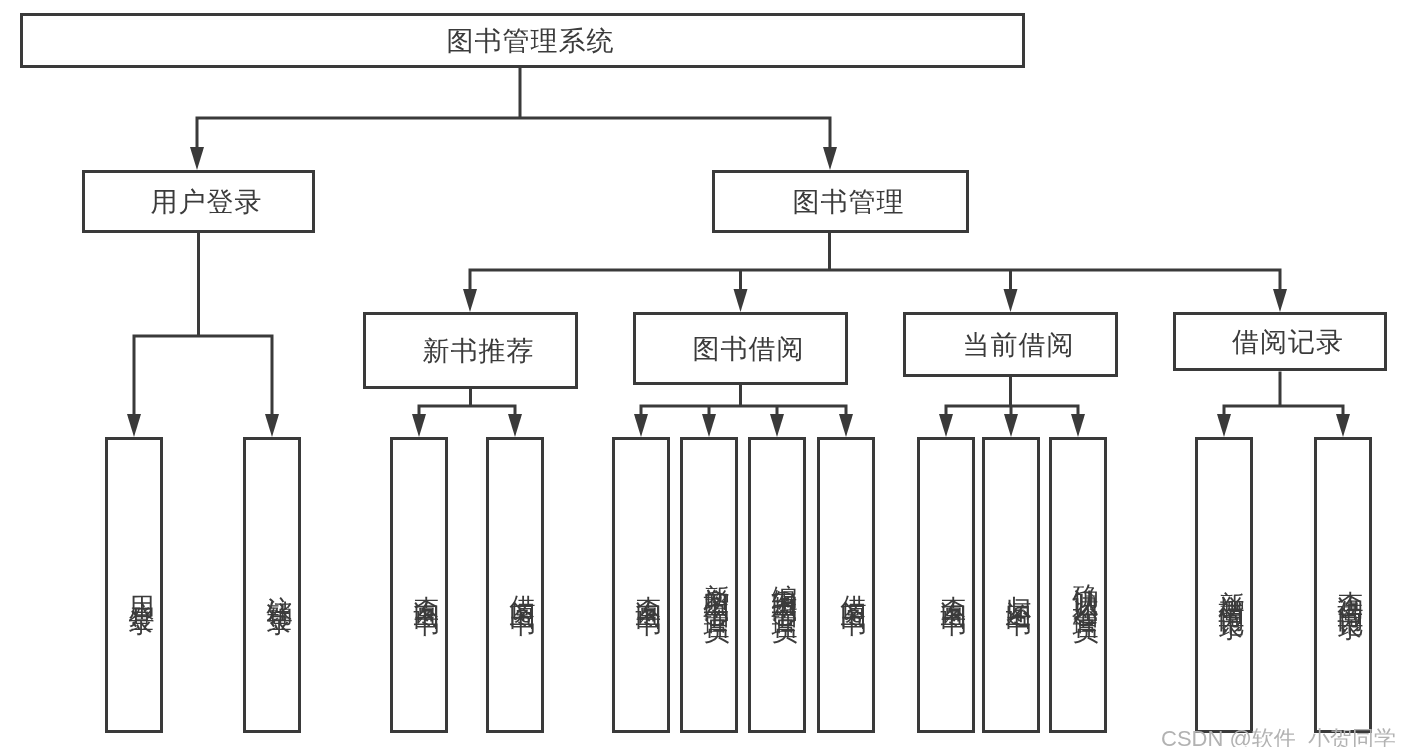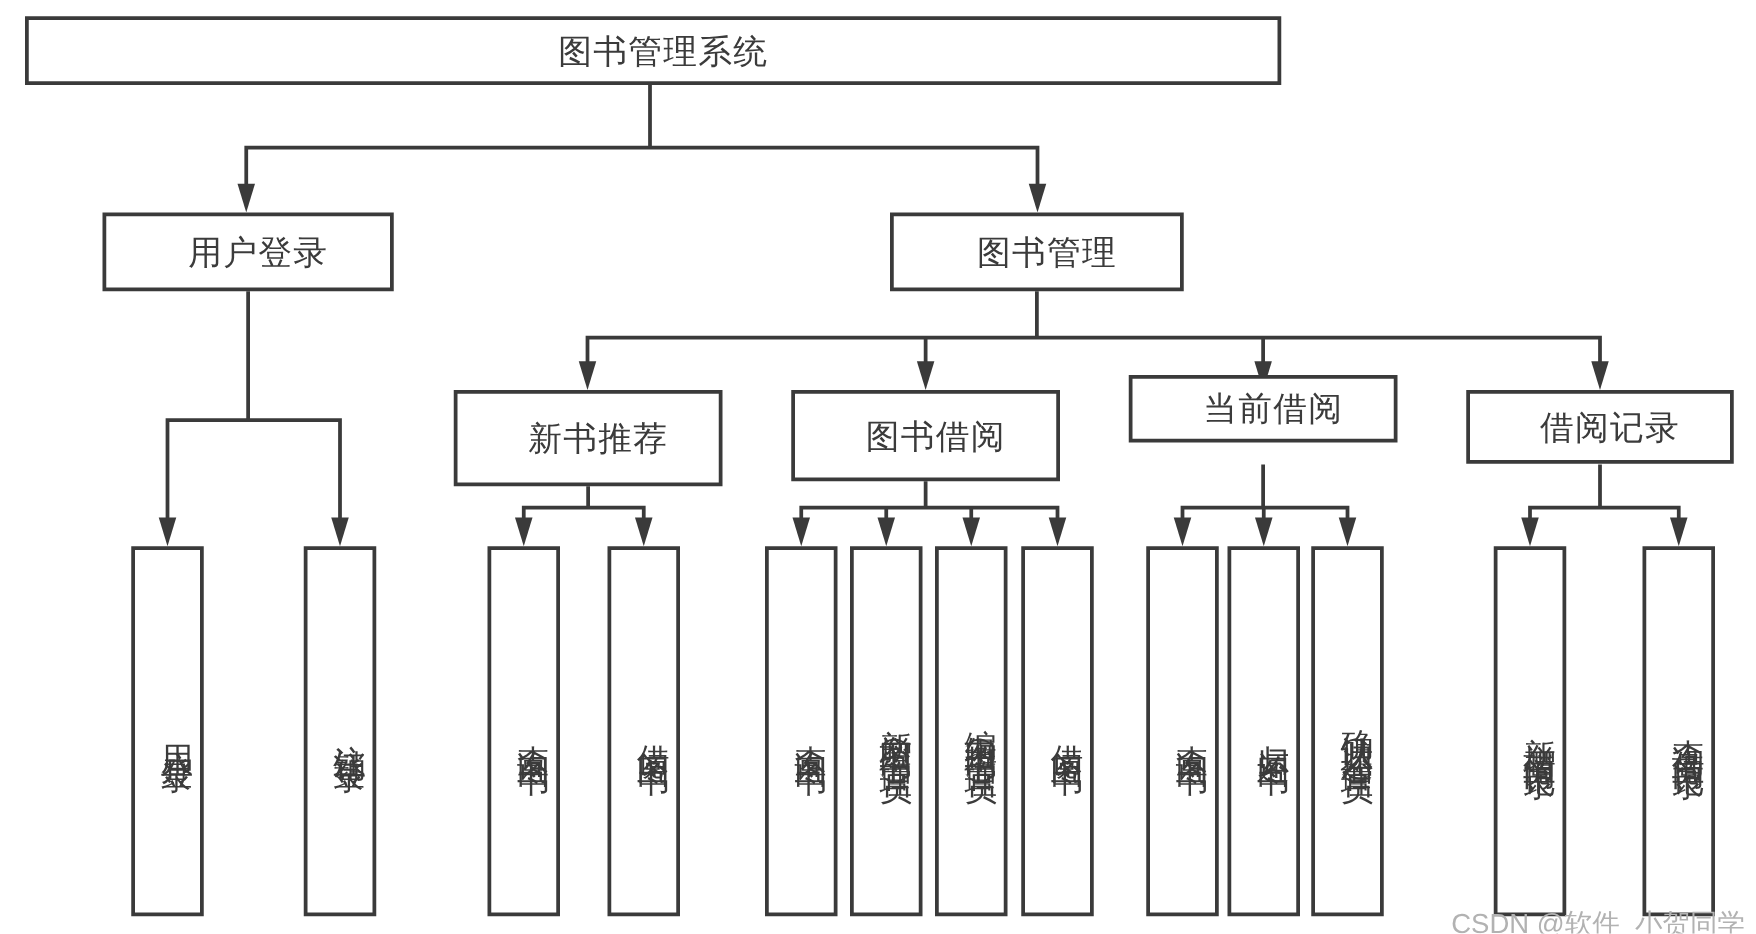--- a/index.html
+++ b/index.html
@@ -102,31 +102,31 @@
     </g>
   </svg>
 
   <div class="node box-h" style="left:20px;top:13px;width:1005px;height:55px">
     <span>图书管理系统</span>
   </div>
 
   <div class="node box-h" style="left:82px;top:170px;width:233px;height:63px">
     <span>用户登录</span>
   </div>
-  <div class="node box-h" style="left:712px;top:170px;width:235px;height:63px">
+  <div class="node box-h" style="left:712px;top:170px;width:257px;height:63px">
     <span>图书管理</span>
   </div>
 
   <div class="node box-h" style="left:363px;top:312px;width:215px;height:77px">
     <span>新书推荐</span>
   </div>
   <div class="node box-h" style="left:633px;top:312px;width:215px;height:73px">
     <span>图书借阅</span>
   </div>
-  <div class="node box-h" style="left:903px;top:300px;width:215px;height:54px">
+  <div class="node box-h" style="left:903px;top:312px;width:215px;height:65px">
     <span>当前借阅</span>
   </div>
   <div class="node box-h" style="left:1173px;top:312px;width:214px;height:59px">
     <span>借阅记录</span>
   </div>
 
   <div class="node box-v" style="left:105px;top:437px;width:58px;height:296px">
     <span class="vtext">用户登录</span>
   </div>
   <div class="node box-v" style="left:243px;top:437px;width:58px;height:296px">

